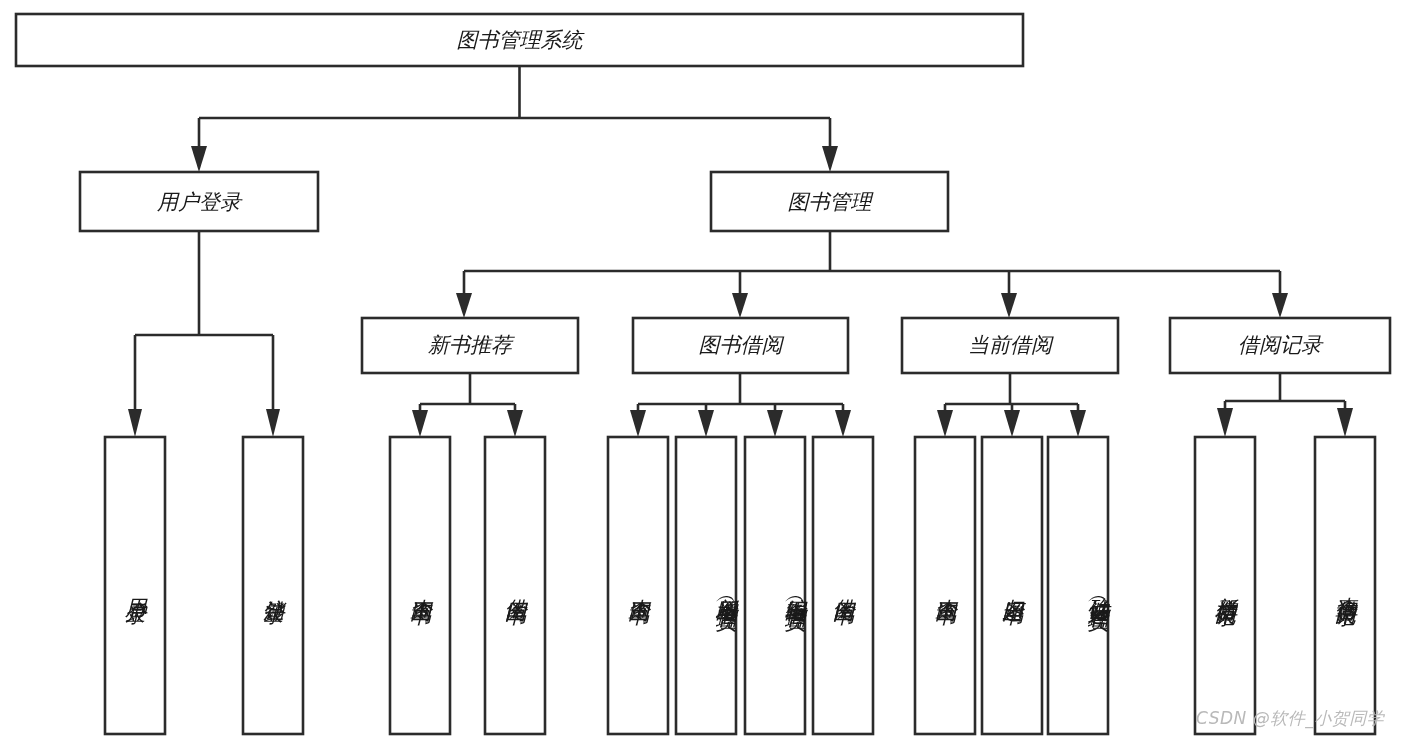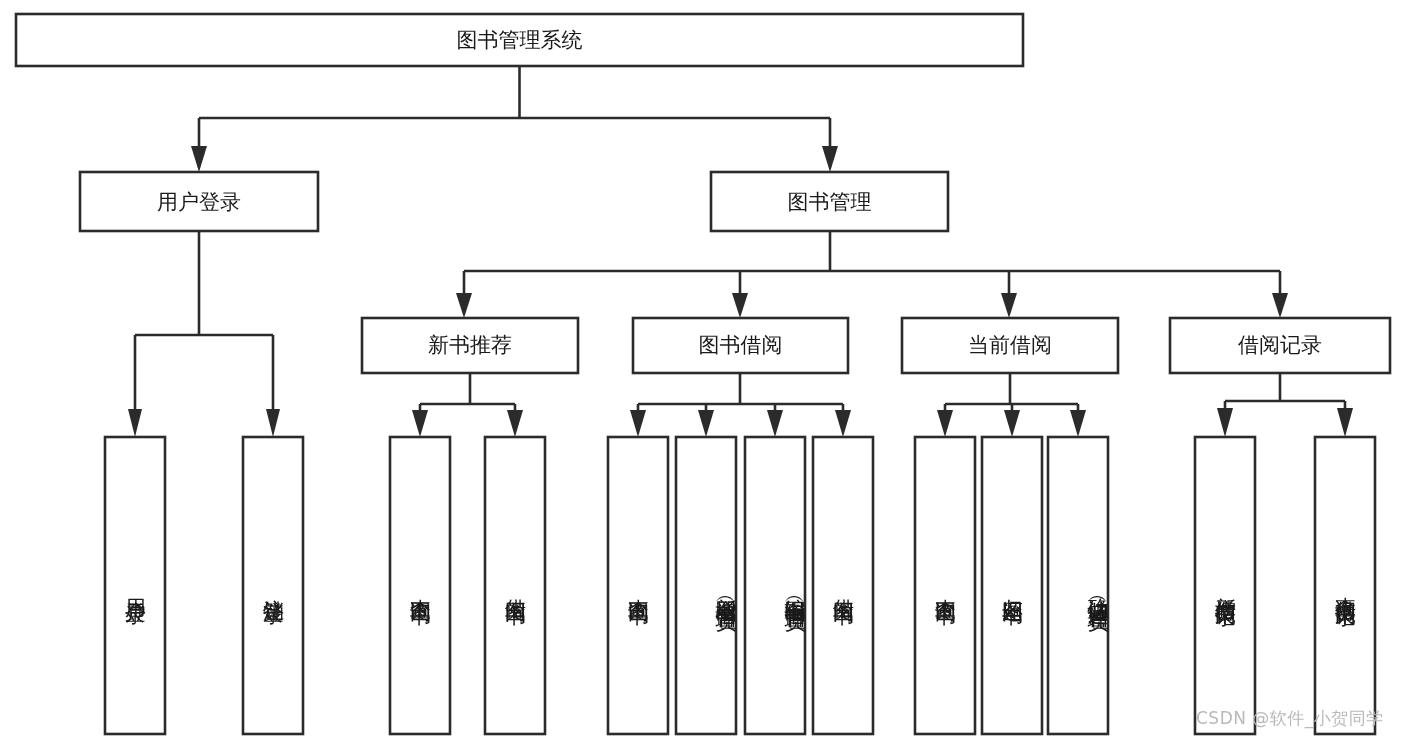--- a/index.html
+++ b/index.html
@@ -11,20 +11,21 @@
     width: 1405px;
     height: 747px;
     font-family: "DejaVu Sans", "Liberation Sans", sans-serif;
     overflow: hidden;
   }
   #diagram-root {
     position: relative;
     width: 1276px;
     height: 747px;
     background: #ffffff;
+    font-style: italic;
   }
   svg.diagram-canvas {
     position: absolute;
     top: 0;
     left: 0;
     width: 1405px;
     height: 747px;
     display: block;
   }
   .node-rect {

